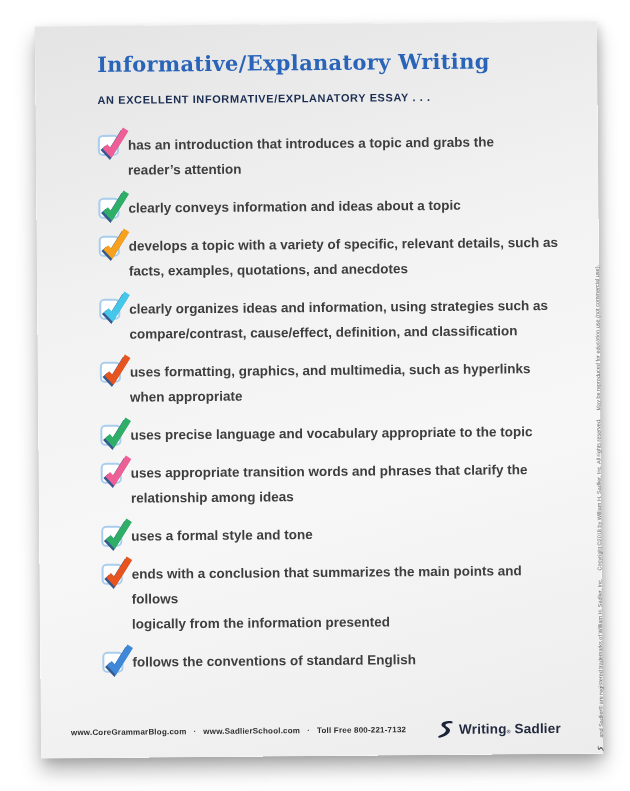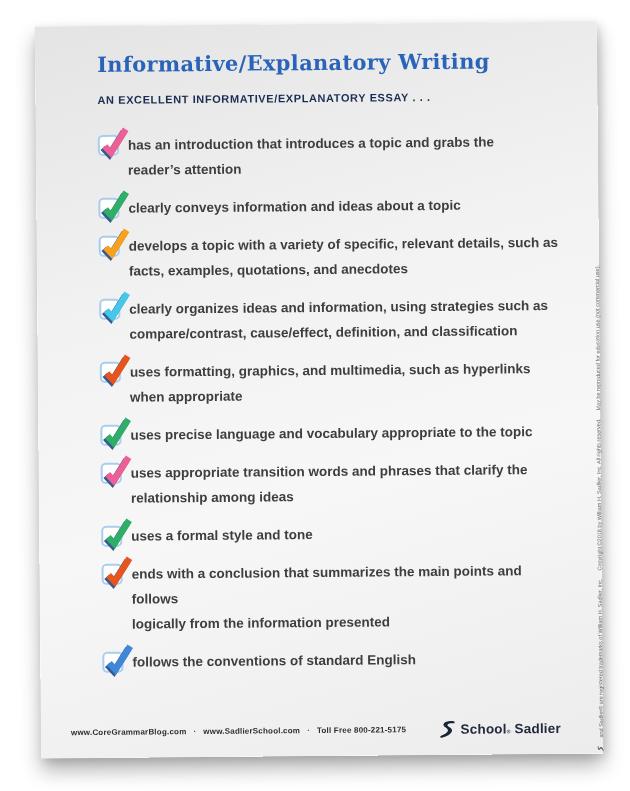--- a/index.html
+++ b/index.html
@@ -242,27 +242,27 @@
   </div>
 </div>
     </div>
 
     <div class="footer">
       <div class="footer-links">
         <span>www.CoreGrammarBlog.com</span>
         <span class="footer-sep">·</span>
         <span>www.SadlierSchool.com</span>
         <span class="footer-sep">·</span>
-        <span>Toll Free 800-221-5175</span>
+        <span>Toll Free 800-221-7132</span>
       </div>
       <div class="brand">
         <svg class="brand-icon" viewBox="0 0 24 26">
           <path d="M22 2 C10 -1 2 6 9 10 C15 13.5 14 17.5 3 22 C0.5 23 1.5 25.5 5 24.5 C18 20.5 22.5 13.5 14.5 9.5 C9 6.5 13 3.5 22 4.5 Z" fill="#1c2438"></path>
         </svg>
-        <span class="brand-text"><span>School</span><span class="brand-reg">®</span> <span>Sadlier</span></span>
+        <span class="brand-text"><span>Writing</span><span class="brand-reg">®</span> <span>Sadlier</span></span>
       </div>
     </div>
 
     <div class="side-copy">
       <svg class="side-logo-icon" viewBox="0 0 24 26">
         <path d="M22 2 C10 -1 2 6 9 10 C15 13.5 14 17.5 3 22 C0.5 23 1.5 25.5 5 24.5 C18 20.5 22.5 13.5 14.5 9.5 C9 6.5 13 3.5 22 4.5 Z" fill="#555"></path>
       </svg>
       <span>and Sadlier® are registered trademarks of William H. Sadlier, Inc.</span>
       <span>Copyright ©2018 by William H. Sadlier, Inc. All rights reserved.</span>
       <span>May be reproduced for education use (not commercial use).</span>

